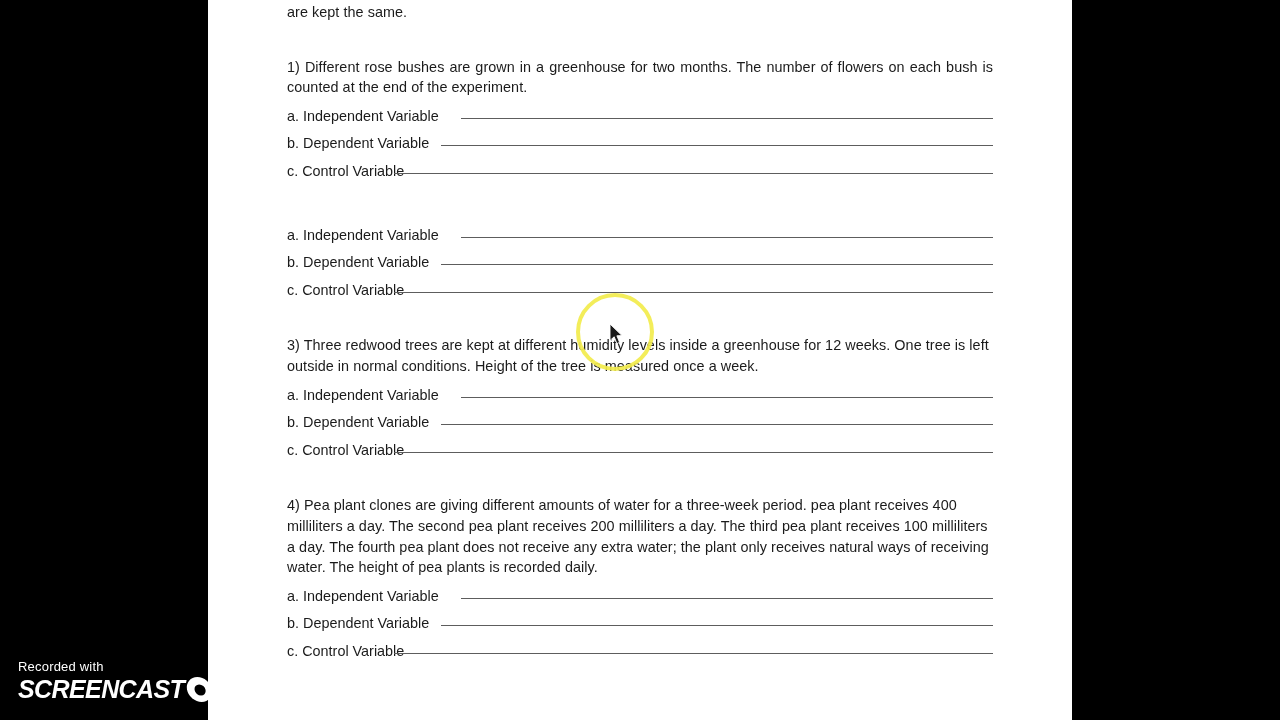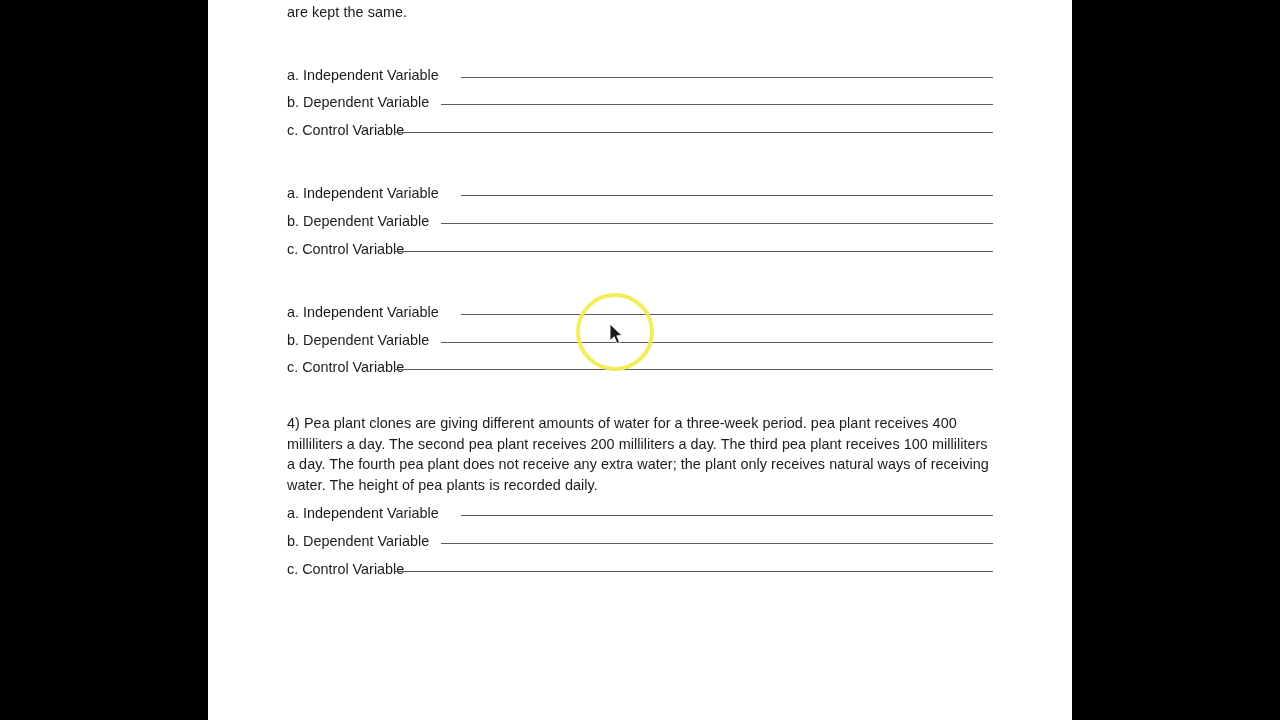--- a/index.html
+++ b/index.html
@@ -183,20 +183,21 @@
 
   <div id="page">
     <div id="doc">
 
       <div style="height:2px"></div>
       <p class="para">are kept the same.</p>
 
       <div class="gap-lg"></div>
 
       <div class="qblock">
+        <p class="para justify">1) Different rose bushes are grown in a greenhouse for two months. The number of flowers on each bush is counted at the end of the experiment.</p>
         <div class="answers">
           <div class="ans-row a">
             <span class="ans-label">a. Independent  Variable</span>
             <span class="ans-line"></span>
           </div>
           <div class="ans-row b">
             <span class="ans-label">b. Dependent  Variable</span>
             <span class="ans-line"></span>
           </div>
           <div class="ans-row c">
@@ -221,20 +222,21 @@
           <div class="ans-row c">
             <span class="ans-label">c. Control  Variable</span>
             <span class="ans-line"></span>
           </div>
         </div>
       </div>
 
       <div class="gap-md"></div>
 
       <div class="qblock">
+        <p class="para">3) Three redwood trees are kept at different humidity levels inside a greenhouse for 12 weeks. One tree is left outside in normal conditions. Height of the tree is measured once a week.</p>
         <div class="answers">
           <div class="ans-row a">
             <span class="ans-label">a. Independent  Variable</span>
             <span class="ans-line"></span>
           </div>
           <div class="ans-row b">
             <span class="ans-label">b. Dependent  Variable</span>
             <span class="ans-line"></span>
           </div>
           <div class="ans-row c">
@@ -266,14 +268,22 @@
 
     </div>
   </div>
 
   <div id="cursor-highlight"></div>
 
   <svg id="mouse-cursor" viewBox="0 0 14 21">
     <polygon points="0,0 0,16.5 4.2,12.8 6.9,19.6 9.6,18.4 6.9,11.8 12,11.6" fill="#1a1a1a" stroke="#ffffff" stroke-width="0.9"></polygon>
   </svg>
 
+  <div id="watermark">
+    <div id="wm-recorded">Recorded with</div>
+    <div id="wm-logo">
+      <span class="wm-word">SCREENCAST</span>
+      <span id="wm-dot"></span>
+      <span class="wm-word wm-tail">MATIC</span>
+    </div>
+  </div>
 
 </div>
 
 </body></html>

